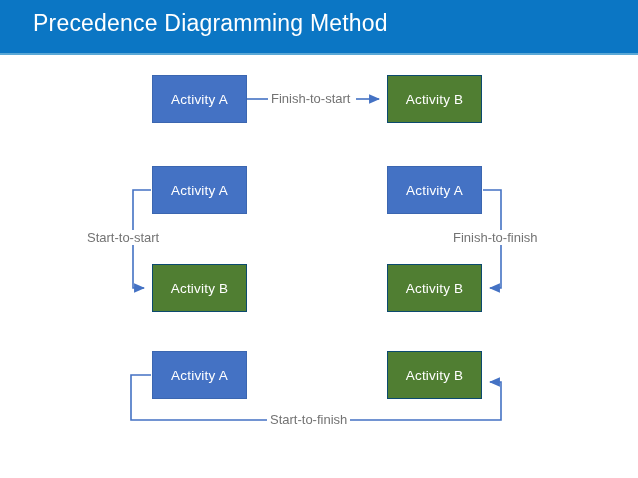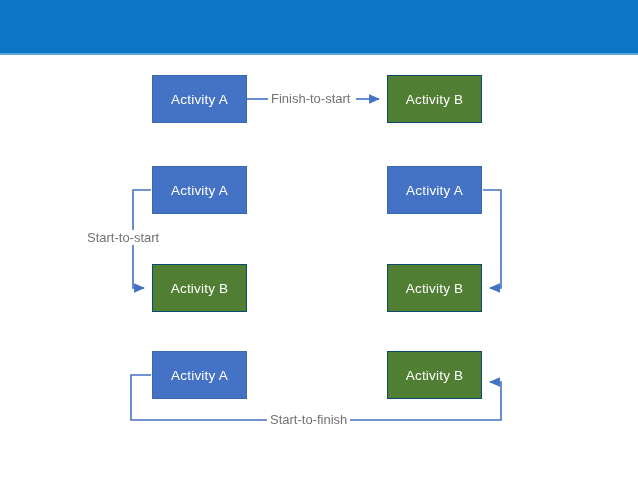--- a/index.html
+++ b/index.html
@@ -95,20 +95,21 @@
     padding: 0 3px;
   }
 </style>
 </head>
 <body>
 
 <div class="slide">
 
   <div class="title-band"></div>
   <div class="title-band-underline"></div>
+  <div class="slide-title">Precedence Diagramming Method</div>
 
   <div class="canvas">
 
     <svg class="conn-layer" viewBox="0 0 638 423">
       <defs>
         <marker id="ah-right" markerWidth="7" markerHeight="7" refX="6.2" refY="3" orient="auto">
           <path d="M0,0 L7,3 L0,6 z" fill="#4472c4"></path>
         </marker>
         <marker id="ah-left" markerWidth="7" markerHeight="7" refX="6.2" refY="3" orient="auto">
           <path d="M0,0 L7,3 L0,6 z" fill="#4472c4"></path>
@@ -148,20 +149,21 @@
       <span>Activity B</span>
     </div>
     <div class="conn-label" style="left:80px; top:175px;">Start-to-start</div>
 
     <div class="node blue" style="left:383px; top:111px; width:95px; height:48px;">
       <span>Activity A</span>
     </div>
     <div class="node green" style="left:383px; top:209px; width:95px; height:48px;">
       <span>Activity B</span>
     </div>
+    <div class="conn-label" style="left:446px; top:175px;">Finish-to-finish</div>
 
     <div class="node blue" style="left:148px; top:296px; width:95px; height:48px;">
       <span>Activity A</span>
     </div>
     <div class="node green" style="left:383px; top:296px; width:95px; height:48px;">
       <span>Activity B</span>
     </div>
     <div class="conn-label" style="left:263px; top:357px;">Start-to-finish</div>
 
   </div>

